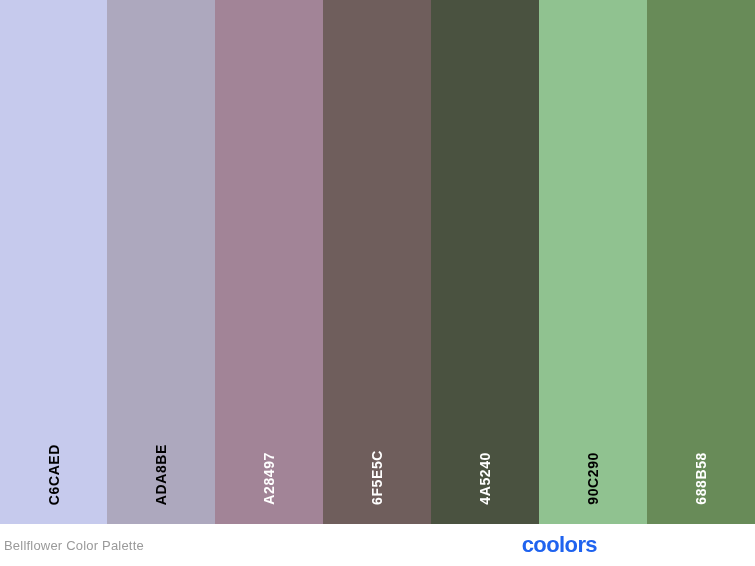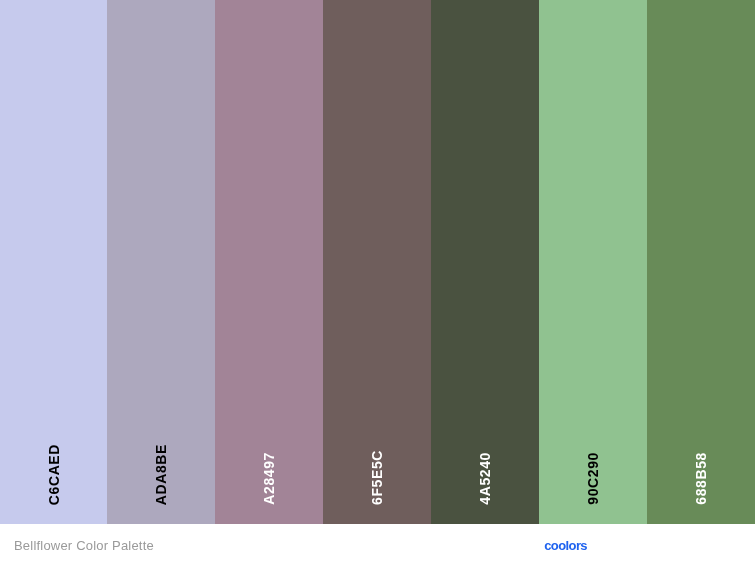--- a/index.html
+++ b/index.html
@@ -52,33 +52,33 @@
   }
 
   
   #palette-footer {
     flex: 1 1 auto;
     width: 602px;
     background: #ffffff;
     display: flex;
     align-items: center;
     justify-content: space-between;
-    padding: 0 14px;
+    padding: 0 4px;
     box-sizing: border-box;
   }
   #palette-name {
     font-family: "Liberation Sans", sans-serif;
     font-size: 13px;
     font-weight: normal;
     color: #9a9a9a;
     letter-spacing: 0.2px;
   }
   #brand-logo {
     font-family: "Liberation Sans", sans-serif;
-    font-size: 13px;
+    font-size: 22px;
     font-weight: bold;
     letter-spacing: -0.6px;
     color: #1f63ef;
     line-height: 1;
     padding-right: 1px;
   }
 </style>
 </head>
 <body>
 

